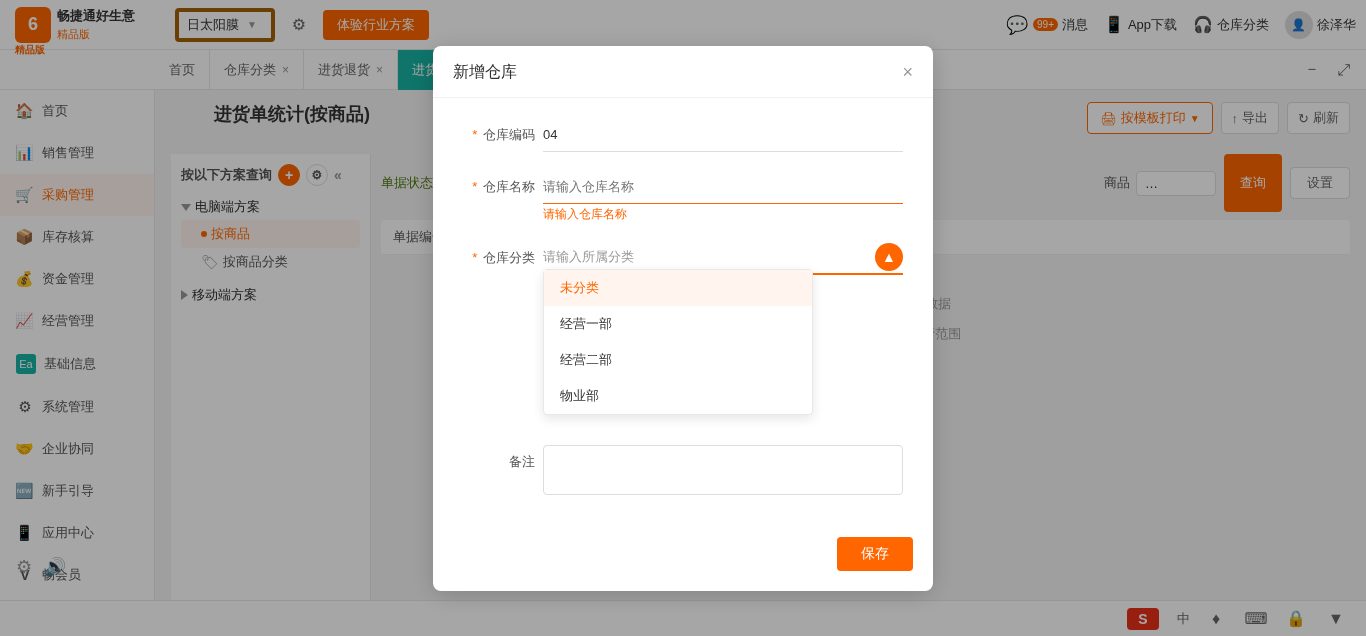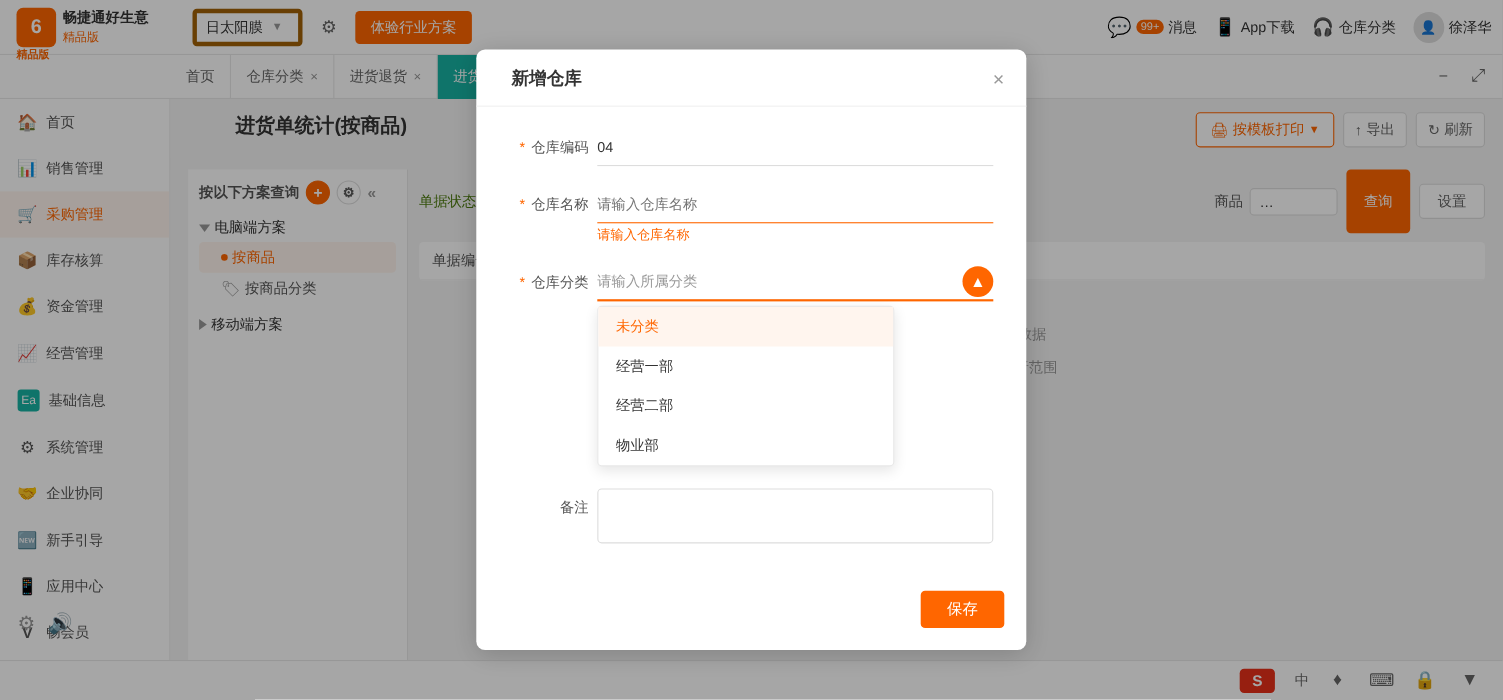--- a/index.html
+++ b/index.html
@@ -337,23 +337,22 @@
     }
     .modal-header {
       display: flex;
       align-items: center;
       justify-content: space-between;
       padding: 16px 20px 14px;
       border-bottom: 1px solid #f0f0f0;
     }
     .modal-title {
       font-size: 16px;
-      font-weight: bold;
+      font-weight: normal;
       color: #333;
-      margin-left: 12px;
     }
     .modal-close {
       font-size: 18px;
       color: #999;
       cursor: pointer;
       line-height: 1;
     }
     .modal-body {
       padding: 20px 30px 10px;
     }
@@ -437,21 +436,21 @@
       border-radius: 4px;
       padding: 8px 24px;
       font-size: 14px;
       cursor: pointer;
     }
 
     
     .dropdown-list {
       position: absolute;
       left: 0;
-      top: 38px;
+      top: 28px;
       width: 270px;
       background: #fff;
       border: 1px solid #e8e8e8;
       border-radius: 4px;
       box-shadow: 0 4px 12px rgba(0,0,0,0.1);
       z-index: 500;
     }
     .dropdown-item {
       padding: 9px 16px;
       font-size: 13px;

